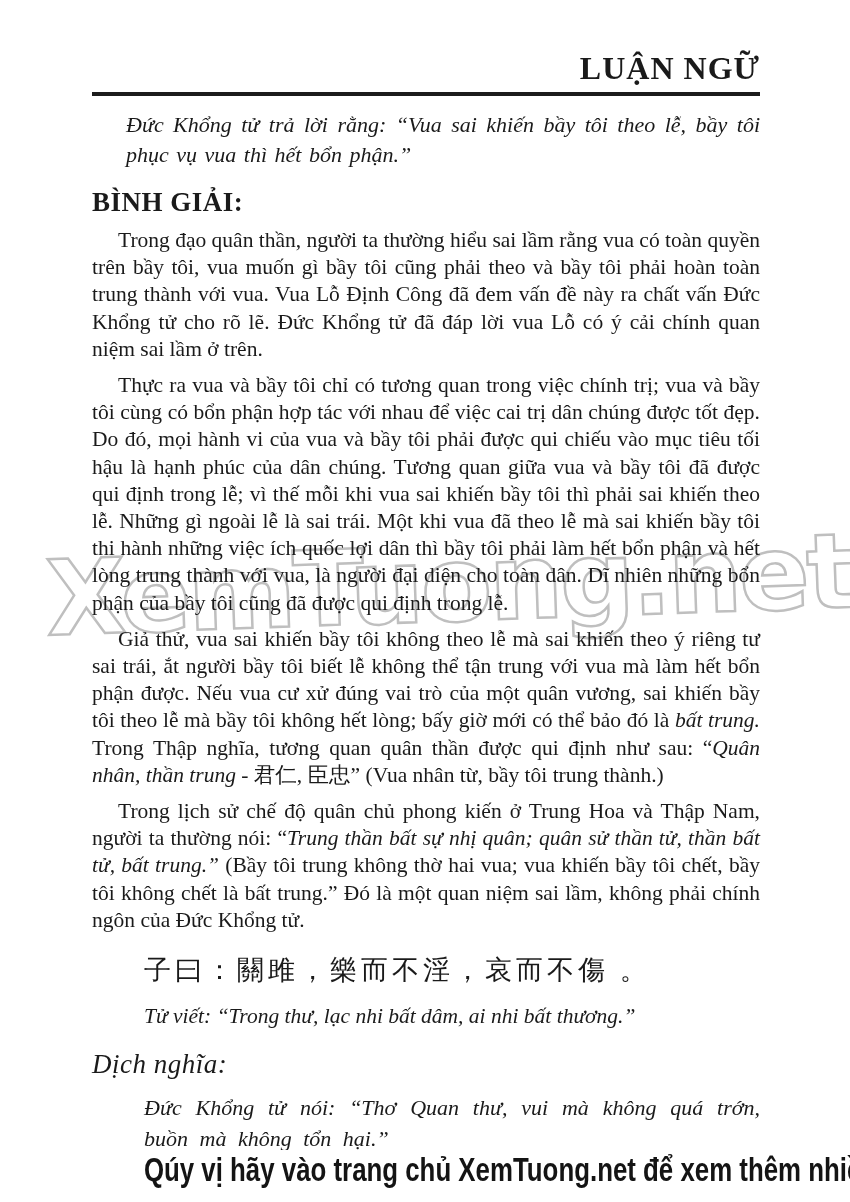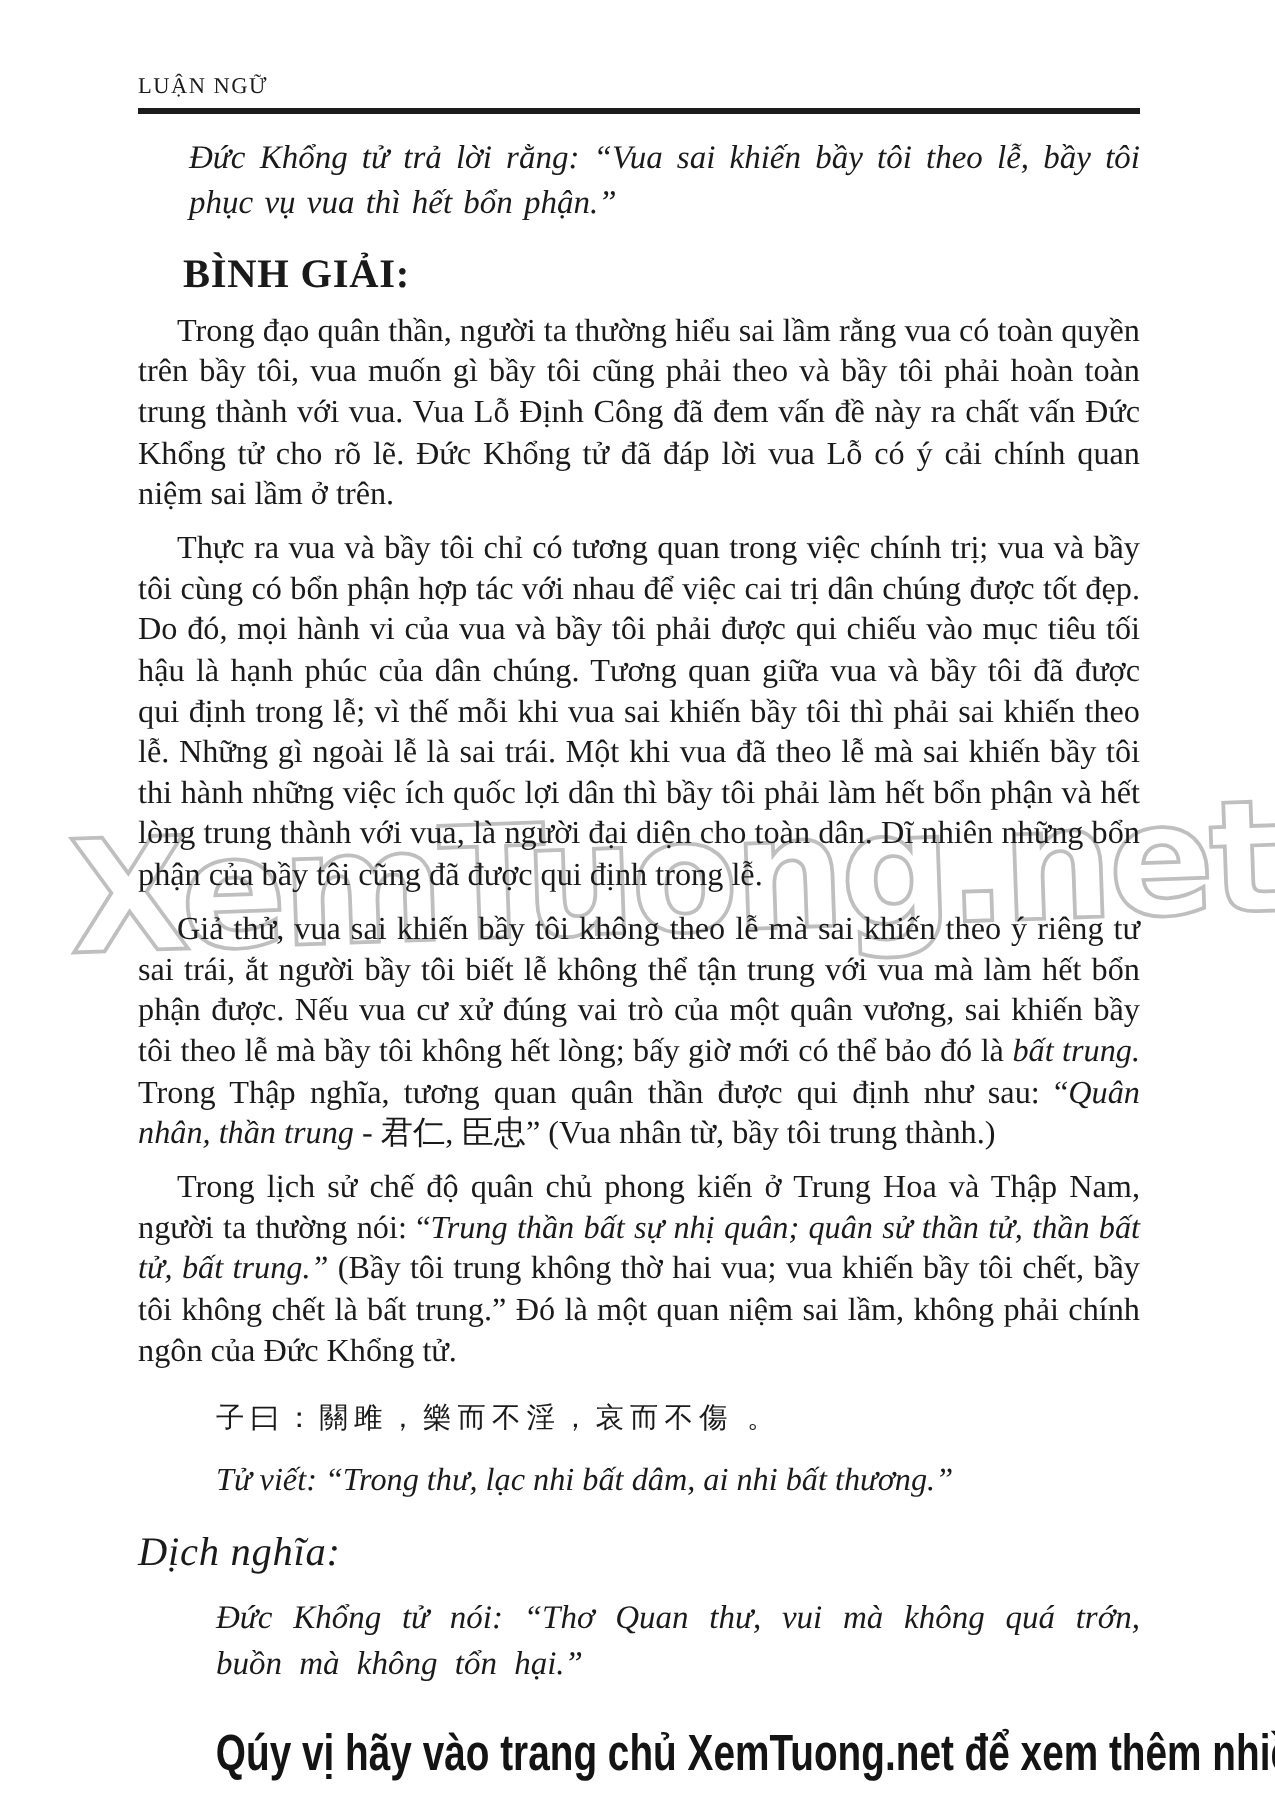--- a/index.html
+++ b/index.html
@@ -13,22 +13,23 @@
     font-family: "Liberation Serif", serif;
     color: #1a1a1a;
     margin: 0 auto;
   }
   .content {
     position: relative;
     z-index: 1;
     padding: 50px 90px 0 92px;
   }
   .running-head {
-    font-weight: normal;
-    font-size: 15px;
+    text-align: right;
+    font-weight: bold;
+    font-size: 32px;
     letter-spacing: 1px;
   }
   .double-rule {
     margin-top: 5px;
     height: 3px;
     border-top: 2px solid #1c1c1c;
     border-bottom: 2px solid #1c1c1c;
   }
   .quote-block {
     margin: 14px 0 0 34px;
@@ -36,38 +37,37 @@
     font-size: 22px;
     line-height: 30px;
     text-align: justify;
     word-spacing: 2px;
   }
   .section-heading {
     margin-top: 17px;
     font-size: 27px;
     font-weight: bold;
     letter-spacing: 0.5px;
-    margin-left: 30px;
   }
   .body-par {
     margin-top: 9px;
     font-size: 21.5px;
     line-height: 27.2px;
     text-align: justify;
     text-indent: 26px;
   }
   .body-par em { font-style: italic; }
   .section-number {
     margin-top: 24px;
     font-size: 23px;
     font-weight: bold;
   }
   .chinese-line {
     margin: 18px 0 0 52px;
-    font-size: 19px;
+    font-size: 27px;
     letter-spacing: 4px;
     font-family: "Liberation Serif", "DejaVu Serif", serif;
   }
   .translit-line {
     margin: 16px 0 0 52px;
     font-style: italic;
     font-size: 21.5px;
   }
   .dich-nghia-heading {
     margin-top: 20px;

